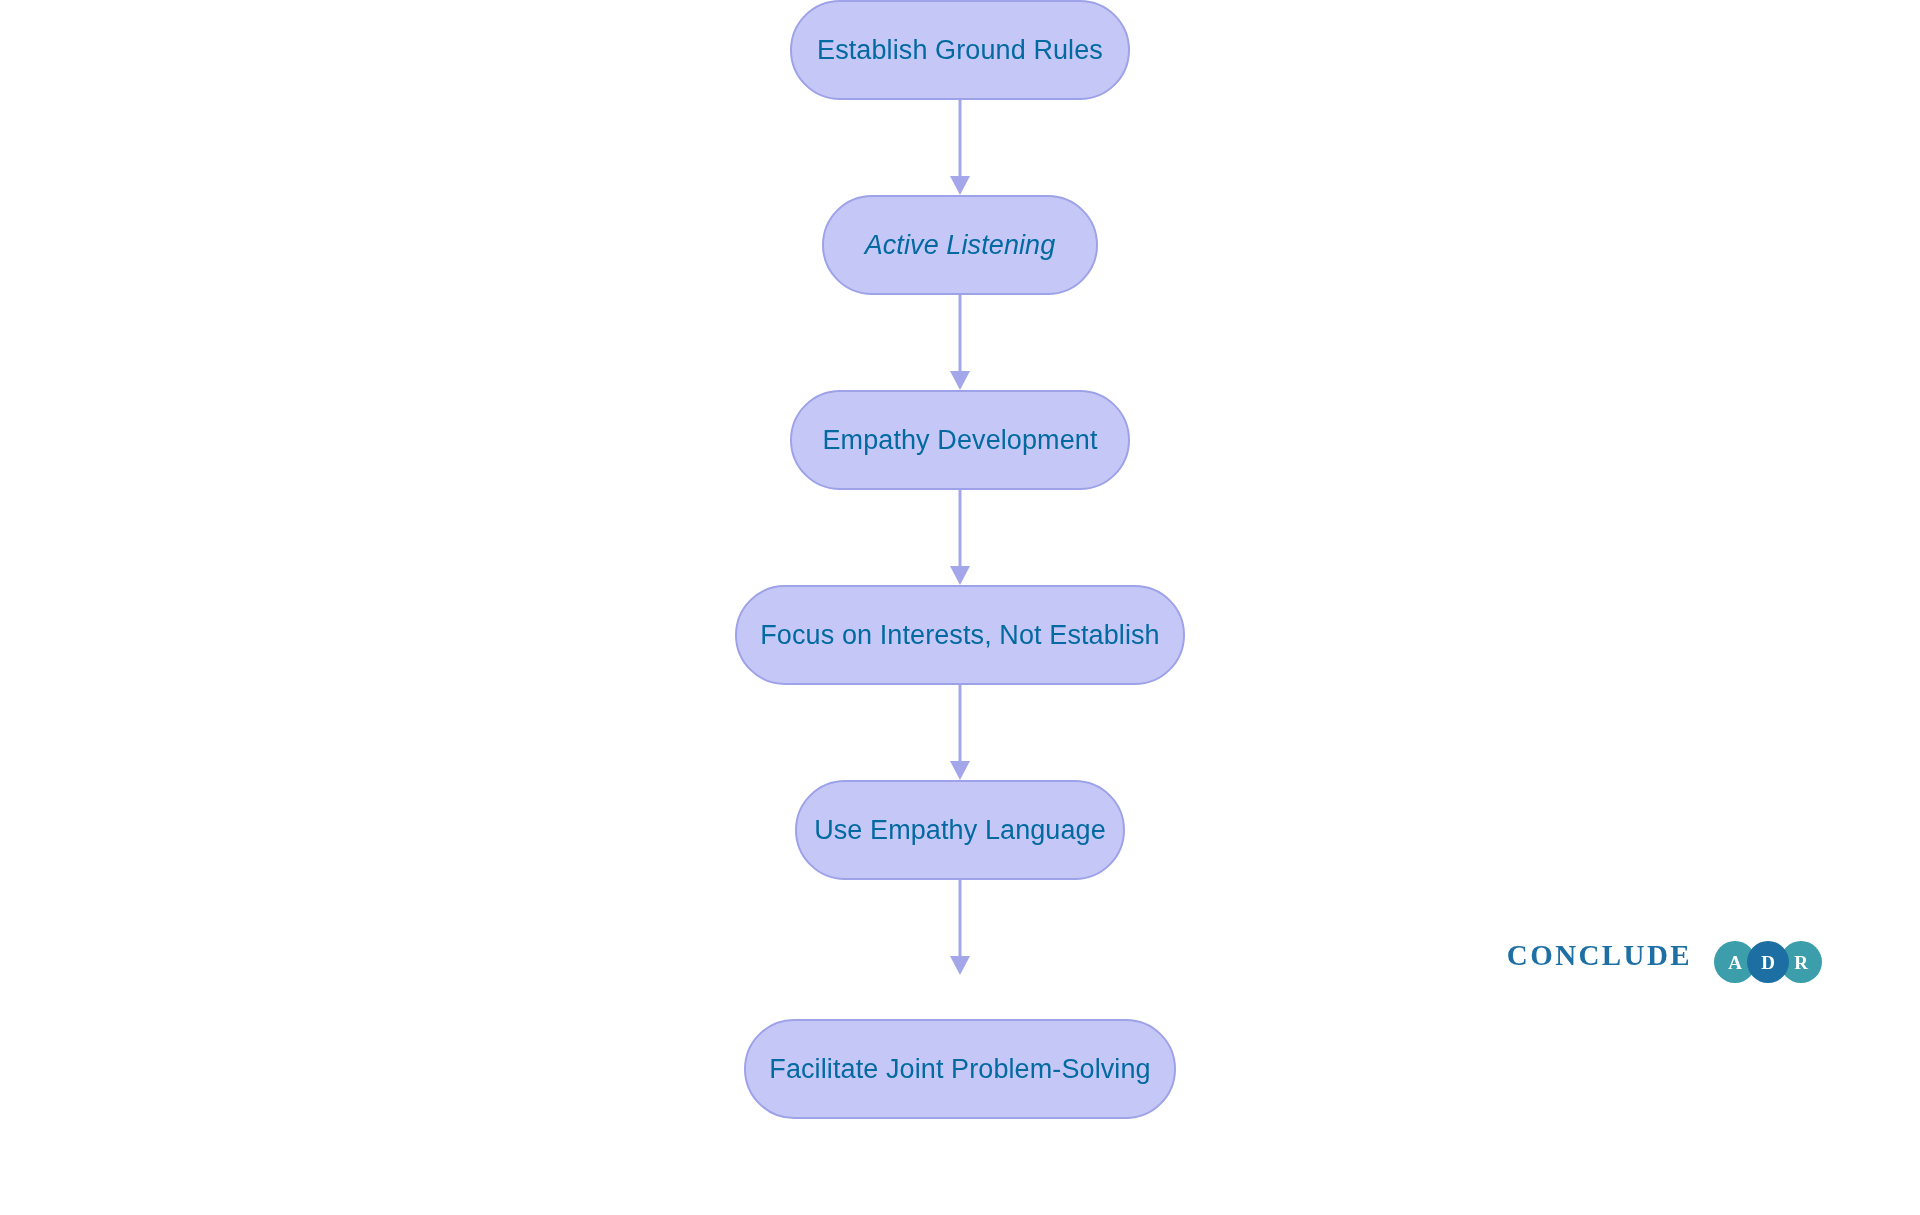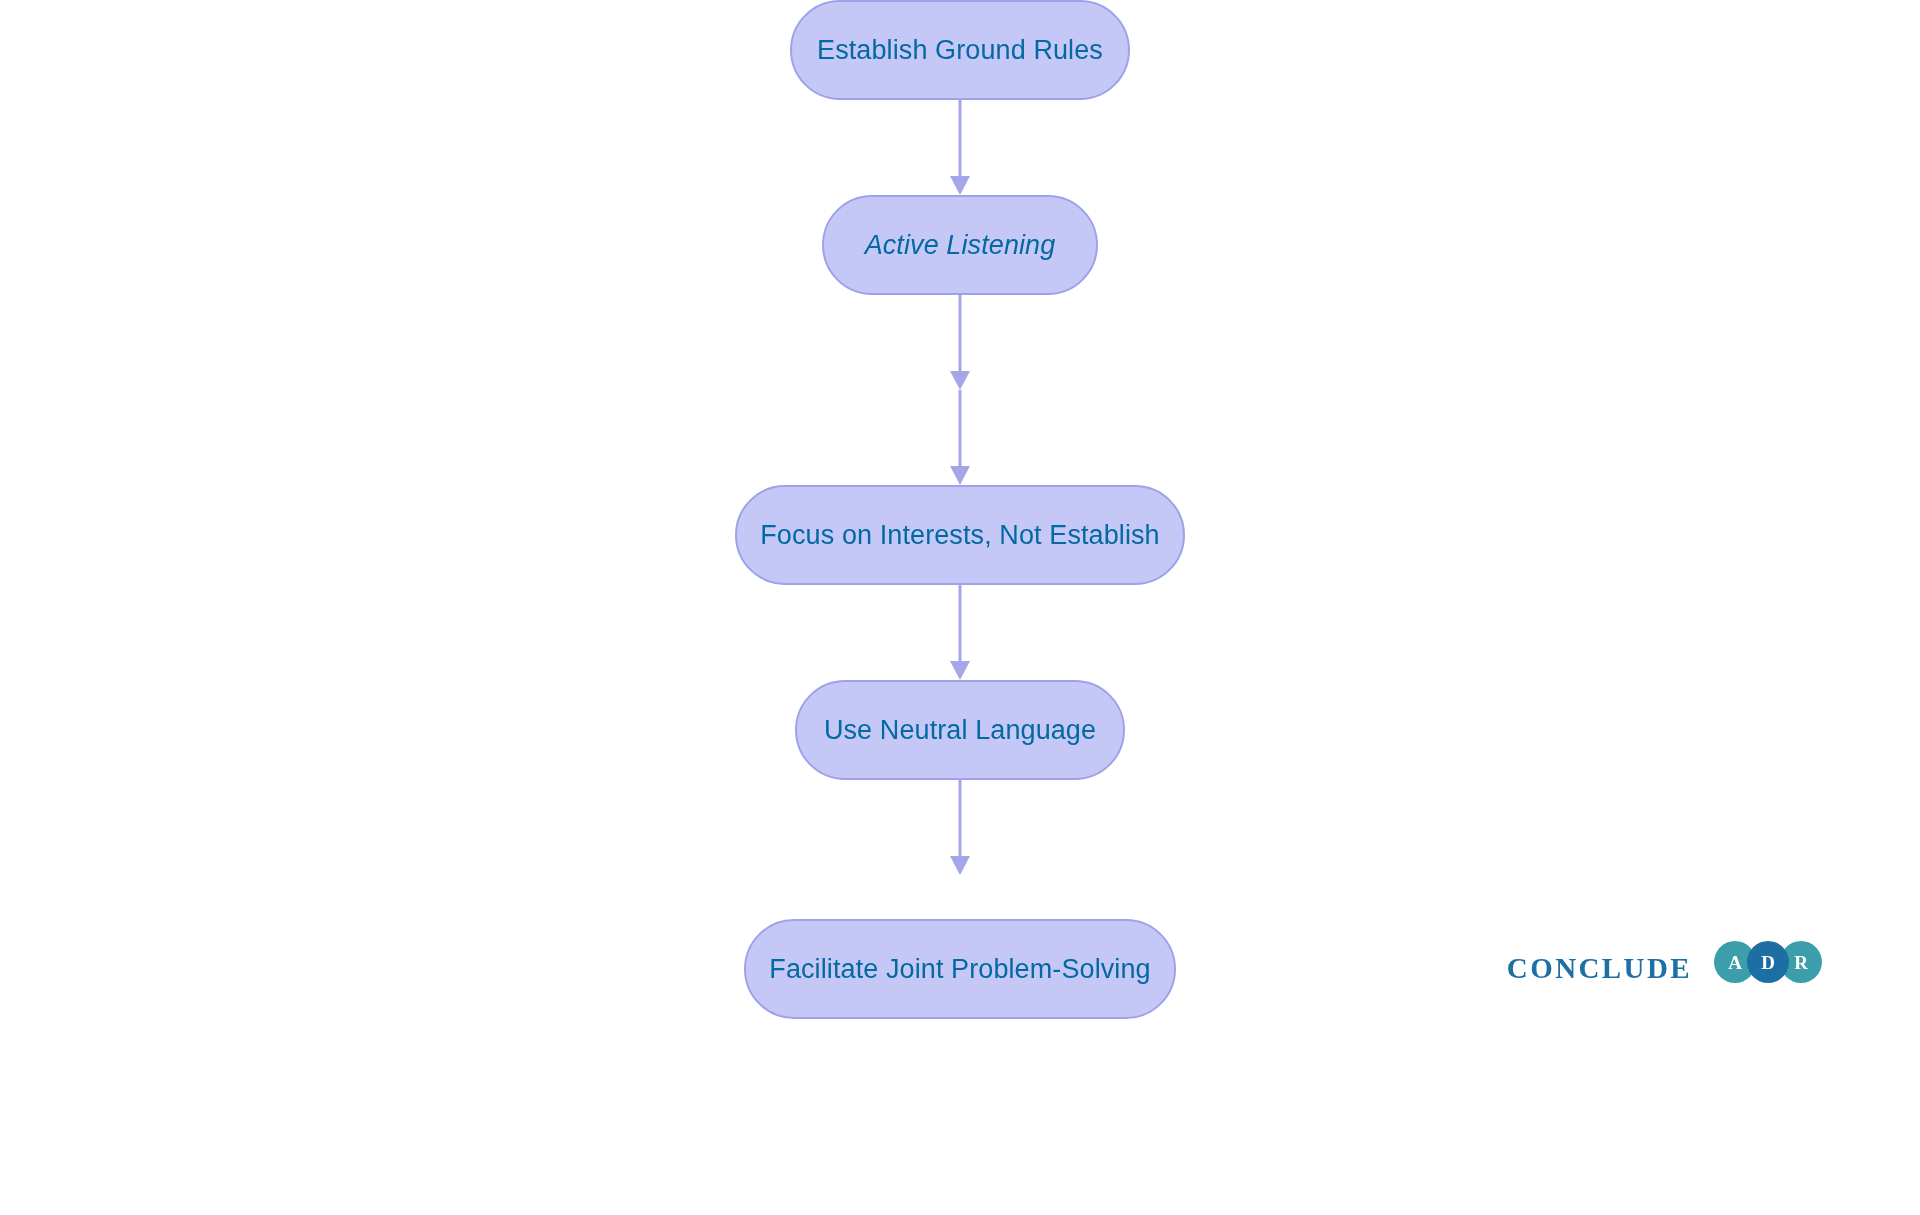--- a/index.html
+++ b/index.html
@@ -86,21 +86,21 @@
     border-right: 10px solid transparent;
     border-top: 19px solid #a3a7ea;
   }
 
   
   .brand-logo {
     position: absolute;
     right: 98px;
     bottom: 232px;
     display: flex;
-    align-items: flex-end;
+    align-items: flex-start;
     gap: 22px;
   }
   .brand-wordmark {
     font-family: "Liberation Serif", serif;
     font-size: 29px;
     font-weight: 700;
     letter-spacing: 2.4px;
     color: #1e6fa3;
     line-height: 1;
   }
@@ -143,37 +143,40 @@
 
     <div class="node" style="width:276px;font-style:italic;">
       <span class="node-label">Active Listening</span>
     </div>
 
     <div class="connector">
       <div class="stem"></div>
       <div class="head"></div>
     </div>
 
+    <div class="node" style="width:340px;">
+      <span class="node-label">Empathy Development</span>
+    </div>
 
     <div class="connector">
       <div class="stem"></div>
       <div class="head"></div>
     </div>
 
     <div class="node" style="width:450px;">
       <span class="node-label">Focus on Interests, Not Establish</span>
     </div>
 
     <div class="connector">
       <div class="stem"></div>
       <div class="head"></div>
     </div>
 
     <div class="node" style="width:330px;">
-      <span class="node-label">Use Neutral Language</span>
+      <span class="node-label">Use Empathy Language</span>
     </div>
 
     <div class="connector">
       <div class="stem"></div>
       <div class="head"></div>
     </div>
 
     <div class="node" style="width:432px;margin-top:44px;">
       <span class="node-label">Facilitate Joint Problem-Solving</span>
     </div>

